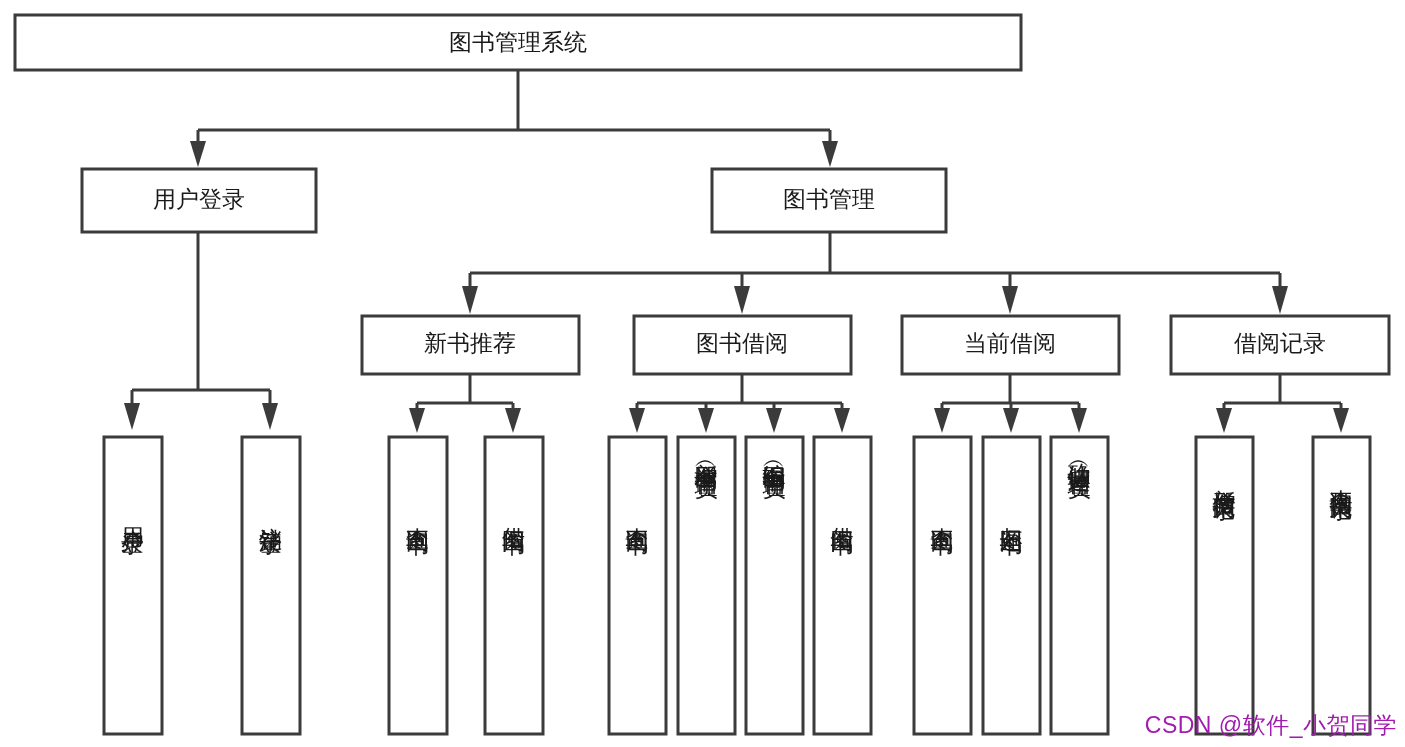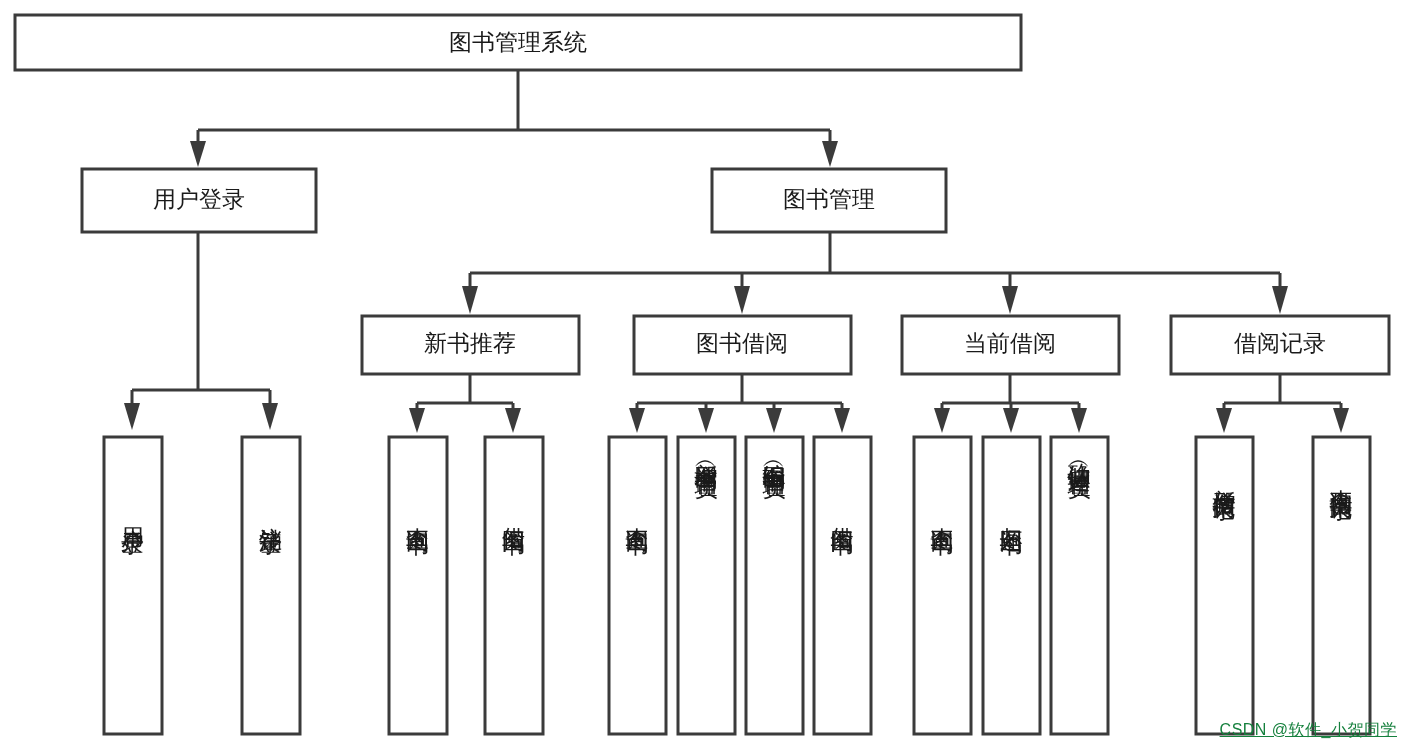--- a/index.html
+++ b/index.html
@@ -66,25 +66,24 @@
     line-height: 1.05;
     color: #1a1a1a;
     letter-spacing: 2px;
     white-space: nowrap;
   }
   .watermark {
     position: absolute;
     right: 8px;
     bottom: 6px;
     font-family: "Liberation Sans", "DejaVu Sans", sans-serif;
-    font-size: 16px;
-    color: #15803d;
+    font-size: 23px;
+    color: #a21caf;
     letter-spacing: 0.5px;
     user-select: none;
-    text-decoration: underline;
   }
 </style>
 </head>
 <body>
 
 <div id="diagram-root">
 
   <svg class="canvas" viewBox="0 0 1405 747">
 
     <g>

